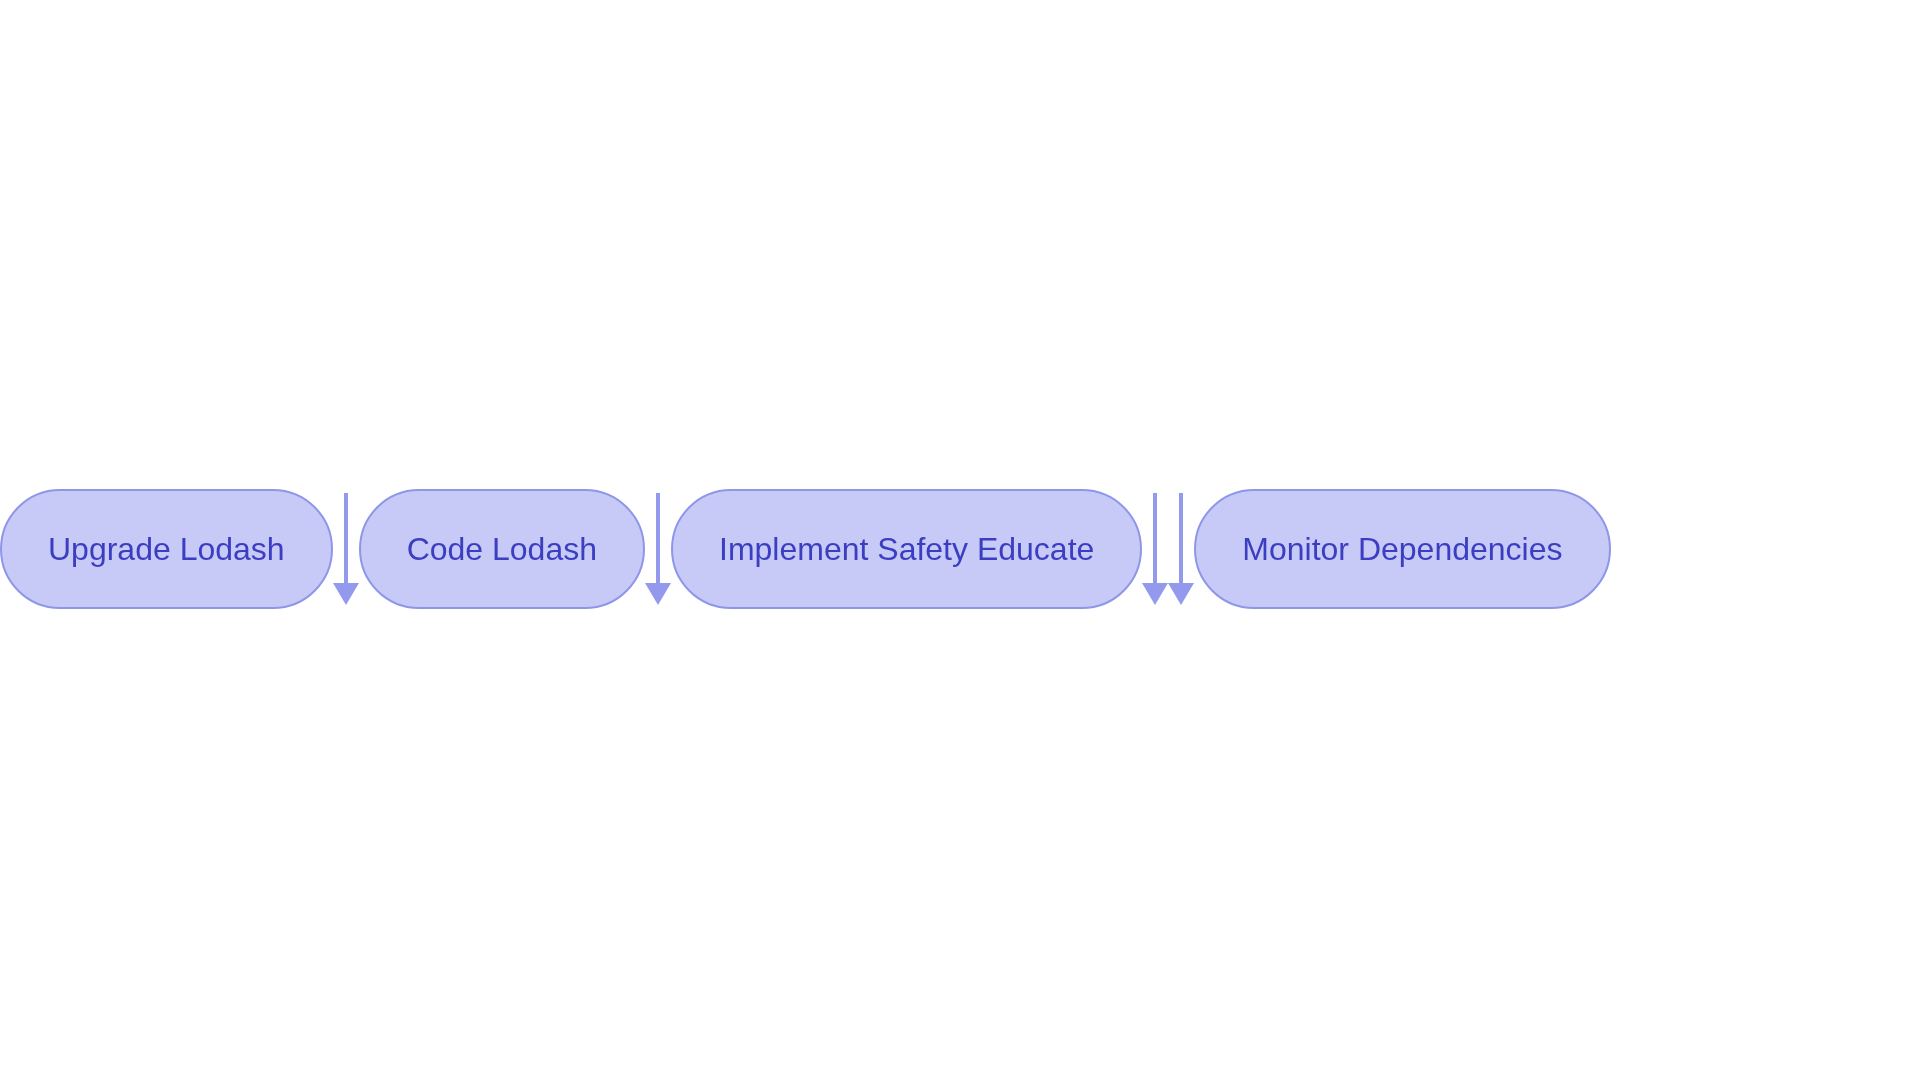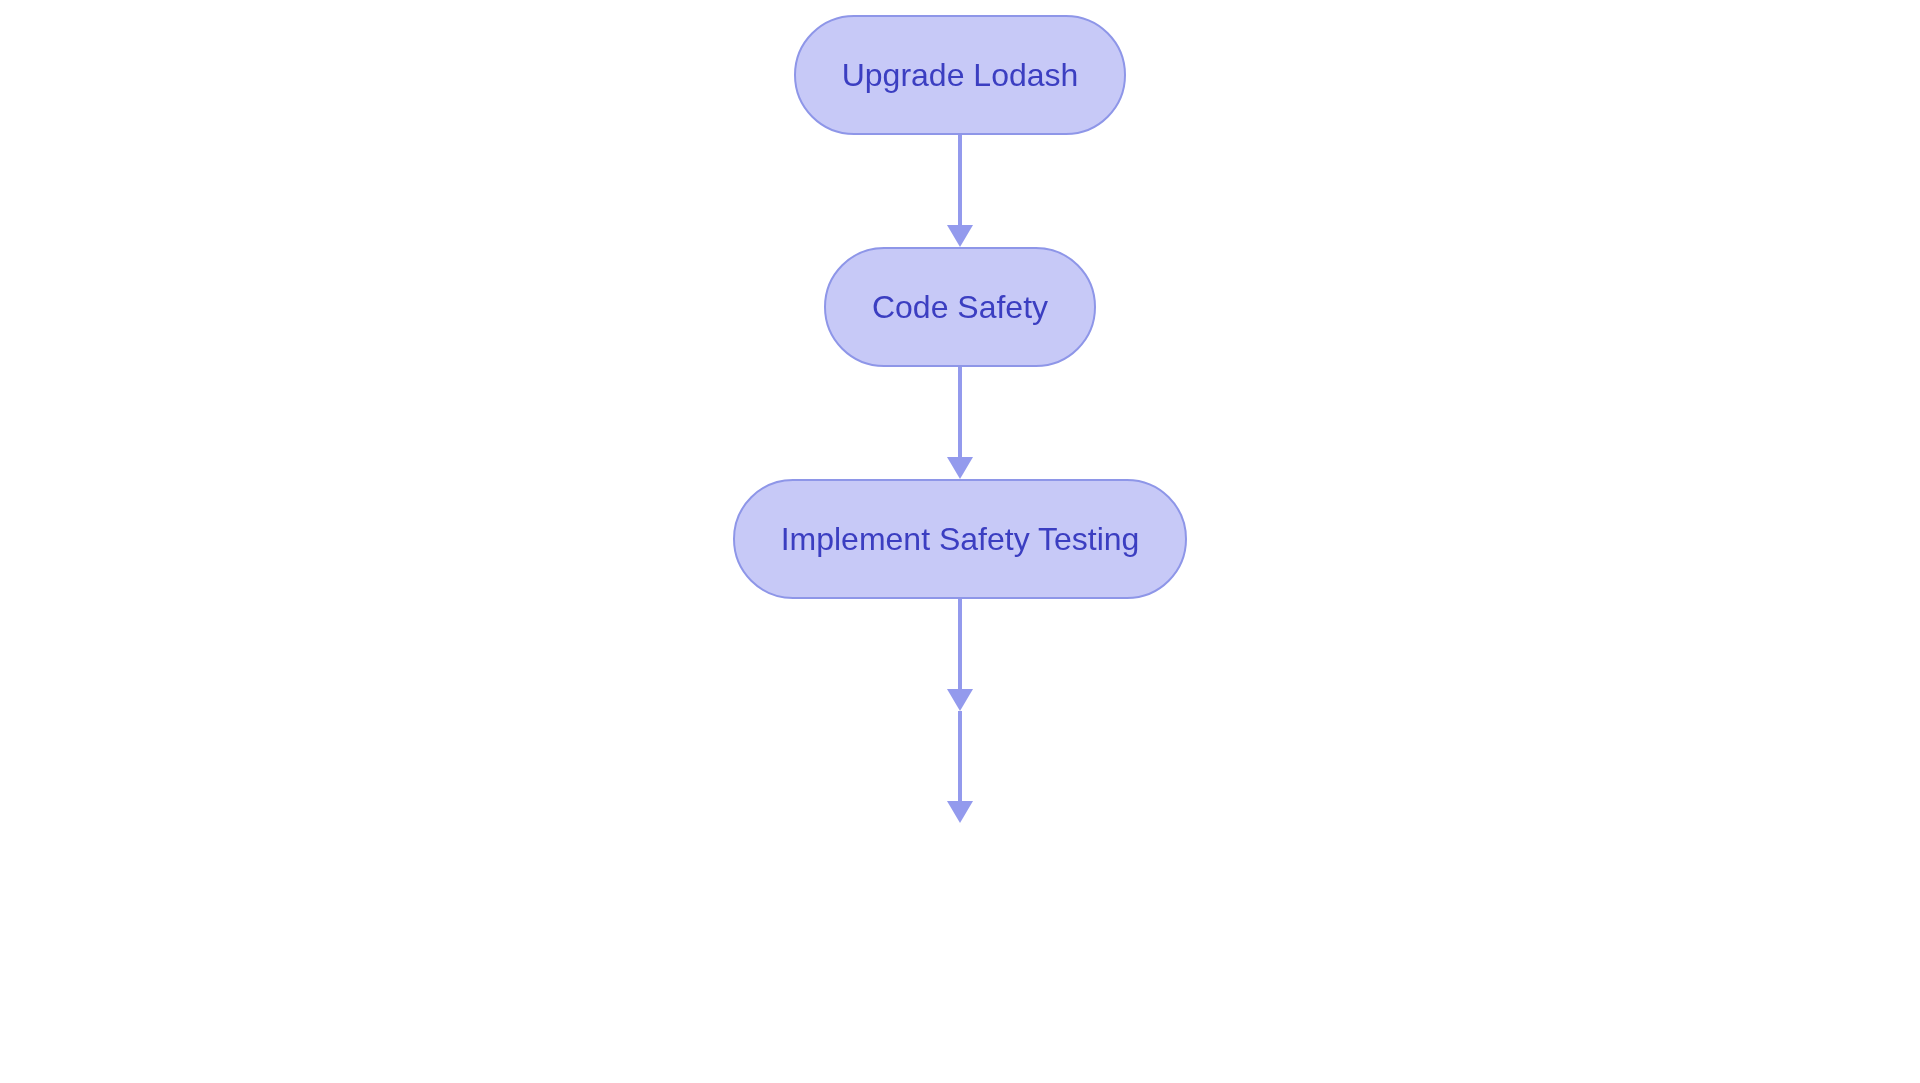--- a/index.html
+++ b/index.html
@@ -6,21 +6,21 @@
     margin: 0;
     padding: 0;
     background: #ffffff;
   }
   .canvas {
     position: relative;
     width: 1920px;
     height: 1083px;
     background: var(--background, #ffffff);
     display: flex;
-    flex-direction: column;
+    flex-direction: row;
     align-items: center;
     padding-top: 15px;
     box-sizing: border-box;
     overflow: hidden;
     font-family: "Liberation Sans", sans-serif;
   }
   .node {
     height: 120px;
     border-radius: 60px;
     background: var(--node-fill, #c7c9f7);
@@ -67,37 +67,40 @@
   <div class="node">
     <span class="node-label">Upgrade Lodash</span>
   </div>
 
   <div class="connector">
     <div class="arrow-line"></div>
     <div class="arrow-head"></div>
   </div>
 
   <div class="node">
-    <span class="node-label">Code Safety</span>
+    <span class="node-label">Code Lodash</span>
   </div>
 
   <div class="connector">
     <div class="arrow-line"></div>
     <div class="arrow-head"></div>
   </div>
 
   <div class="node">
-    <span class="node-label">Implement Safety Testing</span>
+    <span class="node-label">Implement Safety Educate</span>
   </div>
 
   <div class="connector">
     <div class="arrow-line"></div>
     <div class="arrow-head"></div>
   </div>
 
 
   <div class="connector">
     <div class="arrow-line"></div>
     <div class="arrow-head"></div>
   </div>
 
+  <div class="node">
+    <span class="node-label">Monitor Dependencies</span>
+  </div>
 
 </div>
 
 </body></html>

